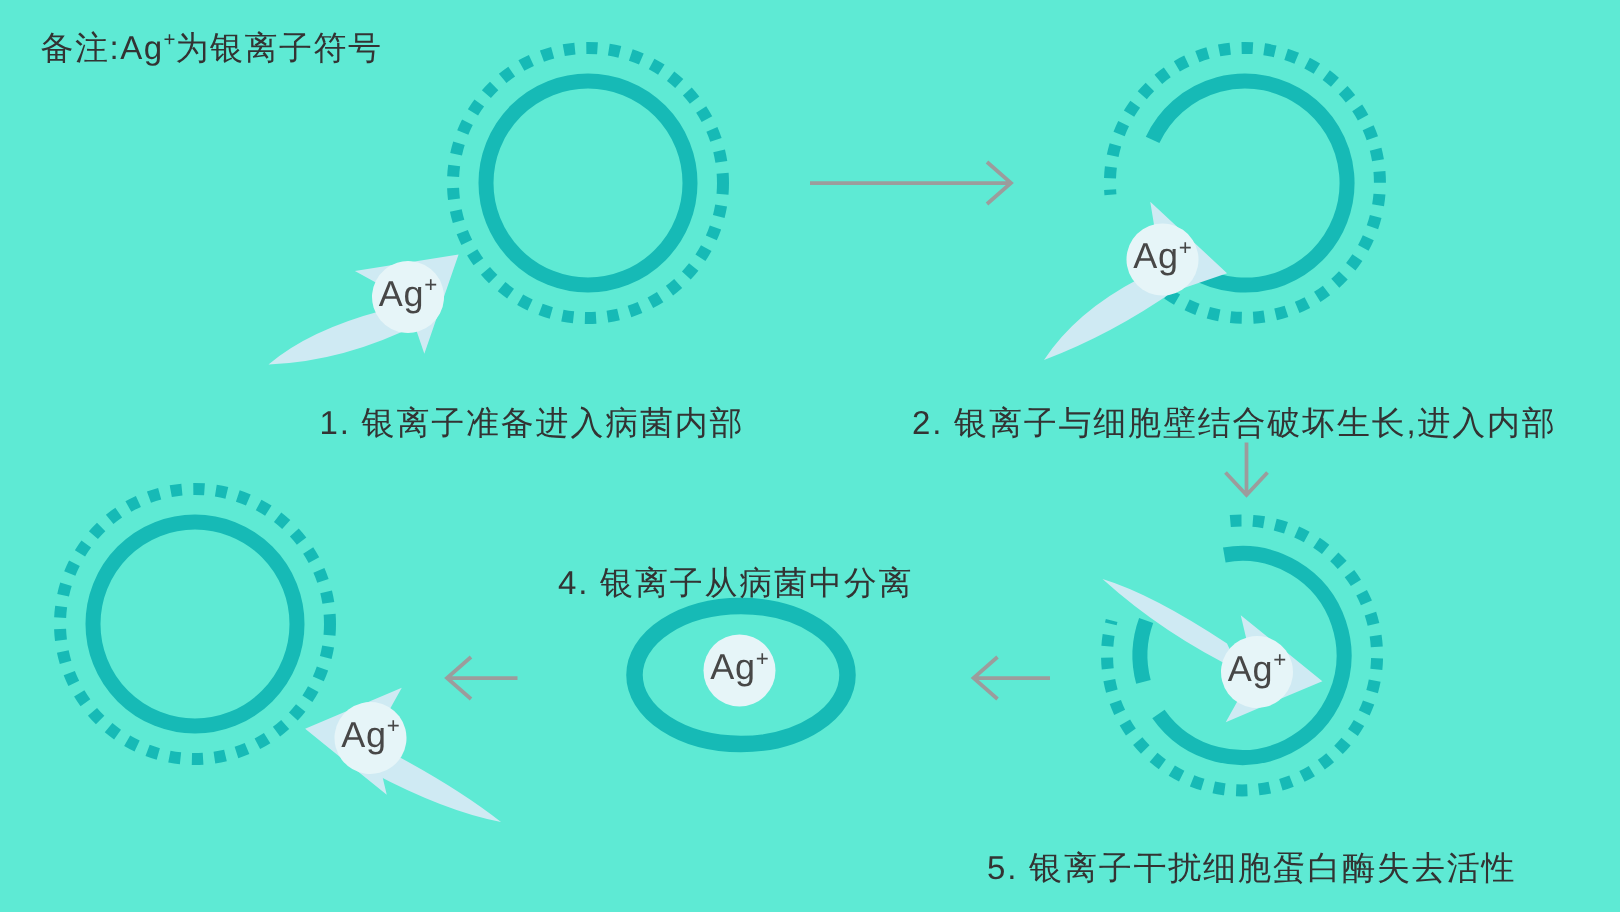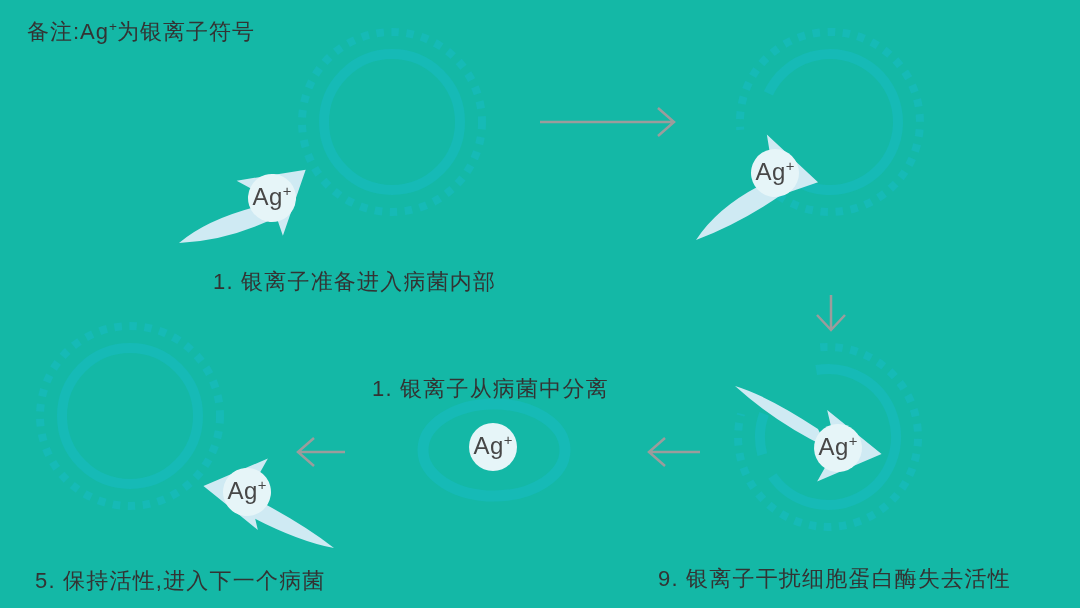--- a/index.html
+++ b/index.html
@@ -1,21 +1,21 @@
 <!DOCTYPE html>
 <html style="--teal: #16bab6; --ion-body: #cfeaf3; --ion-bubble: #e6f5f8; --arrow: #9c9c9c; --text: #333333;"><head>
 <meta charset="utf-8">
 <style>
   html,body { margin:0; padding:0; background:#ffffff; }
   body { font-family: "Liberation Sans", "DejaVu Sans", sans-serif; }
   .canvas {
     position: relative;
     width: 1080px;
     height: 608px;
-    background: #14b8a6;
+    background: #5eead4;
     overflow: hidden;
   }
   svg.layer { position:absolute; left:0; top:0; }
 
   
   .ring-dotted {
     fill: none;
     stroke: var(--teal, #16bab6);
     stroke-width: 8;
     stroke-dasharray: 7.5 7.6;
@@ -140,23 +140,23 @@
       <g transform="translate(247,492) rotate(188)">
         <path class="ion-dart" d="M 44 0 L -16 -36 L -2 0 L -16 36 Z"></path>
         <circle class="ion-bubble" r="24"></circle>
       </g>
     </g>
   </svg>
 
   <div class="note"><span>备注:Ag</span><sup>+</sup><span>为银离子符号</span></div>
 
   <div class="caption" style="left:213px; top:257px">1. 银离子准备进入病菌内部</div>
-  <div class="caption" style="left:658px; top:554px">9. 银离子干扰细胞蛋白酶失去活性</div>
-  <div class="caption" style="left:372px; top:364px">1. 银离子从病菌中分离</div>
-  <div class="caption" style="left:35px;  top:556px">5. 保持活性,进入下一个病菌</div>
+  <div class="caption" style="left:608px; top:257px">2. 银离子与细胞壁结合破坏生长,进入内部</div>
+  <div class="caption" style="left:658px; top:554px">5. 银离子干扰细胞蛋白酶失去活性</div>
+  <div class="caption" style="left:372px; top:364px">4. 银离子从病菌中分离</div>
 
   <div class="ion-label" style="left:272px; top:198px"><span>Ag</span><sup>+</sup></div>
   <div class="ion-label" style="left:775px; top:173px"><span>Ag</span><sup>+</sup></div>
   <div class="ion-label" style="left:838px; top:448px"><span>Ag</span><sup>+</sup></div>
   <div class="ion-label" style="left:493px; top:447px"><span>Ag</span><sup>+</sup></div>
   <div class="ion-label" style="left:247px; top:492px"><span>Ag</span><sup>+</sup></div>
 
 </div>
 
 </body></html>

